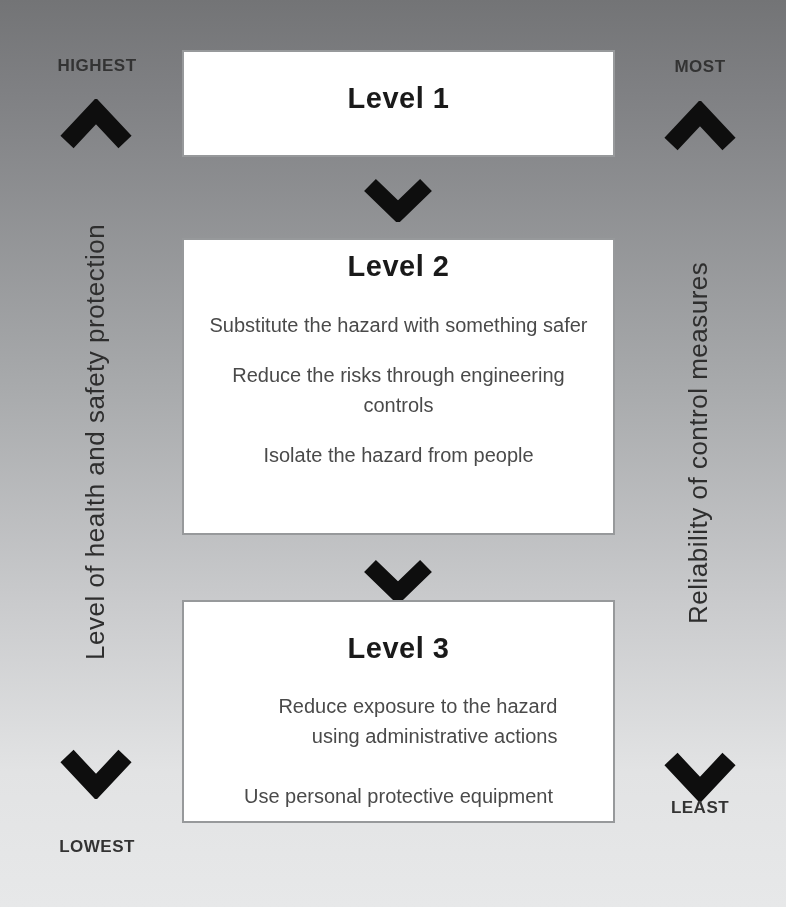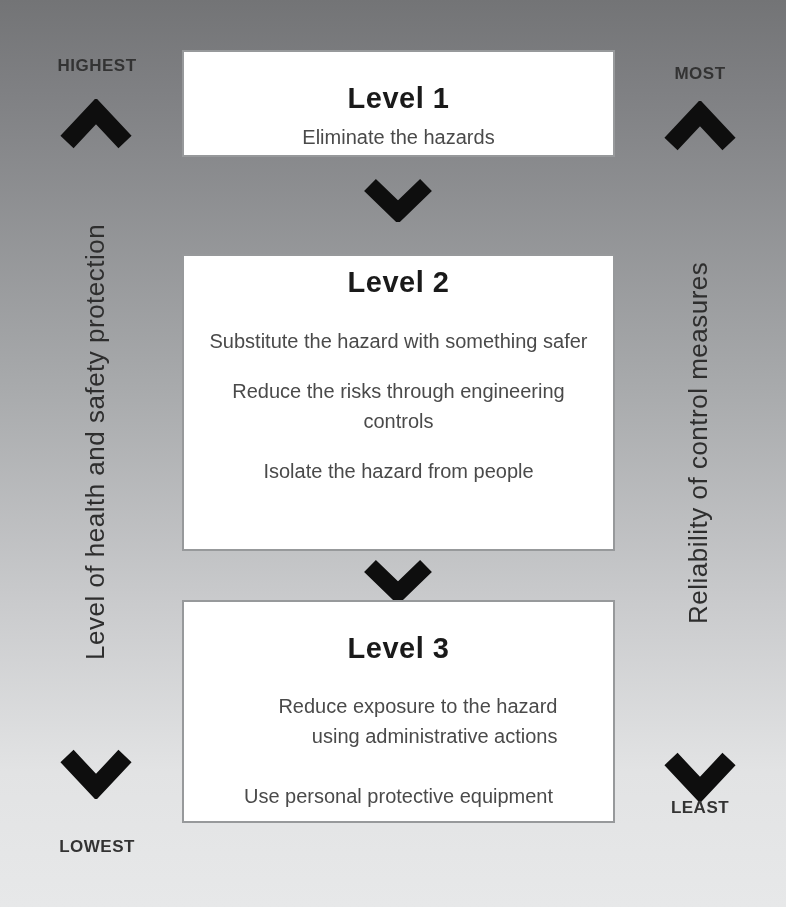--- a/index.html
+++ b/index.html
@@ -30,21 +30,21 @@
   .level-box h2{
     margin:0;padding-top:30px;
     font-size:29px;font-weight:bold;color:#1a1a1a;letter-spacing:.5px;
   }
   .level-box p{
     margin:20px auto 0;max-width:406px;
     font-size:20px;line-height:1.5;color:#4a4a4a;
   }
   #box1{top:50px;height:107px;}
   #box1 p{margin-top:7px;}
-  #box2{top:254px;height:297px;}
+  #box2{top:238px;height:297px;}
   #box2 h2{padding-top:10px;}
   #box2 p.first{margin-top:27px;}
   #box3{top:600px;height:223px;}
   #box3 p.first{margin-top:26px;}
   #box3 p.narrow{max-width:318px;text-align:right;}
   #box3 p.last{margin-top:30px;}
 </style>
 </head>
 <body>
 
@@ -57,37 +57,36 @@
   </svg>
 
   <div class="vtext" style="left:80px;top:172px;height:540px;">Level of health and safety protection</div>
 
   <svg class="chev" style="left:59px;top:745px;" width="74" height="54" viewBox="0 0 74 54">
     <polyline points="8,11 37,42 66,11" fill="none" stroke-width="18" stroke-linejoin="miter" stroke="#0e0e0e"></polyline>
   </svg>
 
   <div class="cap" style="left:35px;top:837px;">LOWEST</div>
 
-  <div class="cap" style="left:638px;top:64px;">MOST</div>
+  <div class="cap" style="left:638px;top:57px;">MOST</div>
 
   <svg class="chev" style="left:663px;top:101px;" width="74" height="54" viewBox="0 0 74 54">
     <polyline points="8,43 37,12 66,43" fill="none" stroke-width="18" stroke-linejoin="miter" stroke="#0e0e0e"></polyline>
   </svg>
 
   <div class="vtext" style="left:683px;top:222px;height:442px;">Reliability of control measures</div>
 
   <svg class="chev" style="left:663px;top:748px;" width="74" height="54" viewBox="0 0 74 54">
     <polyline points="8,11 37,42 66,11" fill="none" stroke-width="18" stroke-linejoin="miter" stroke="#0e0e0e"></polyline>
   </svg>
 
   <div class="cap" style="left:638px;top:798px;">LEAST</div>
 
   <div class="level-box" id="box1">
     <h2>Level 1</h2>
-    <p>Eliminate the hazards</p>
   </div>
 
   <svg class="chev" style="left:362px;top:176px;" width="72" height="46" viewBox="0 0 72 46">
     <polyline points="8,9 36,36 64,9" fill="none" stroke-width="17" stroke-linejoin="miter" stroke="#0e0e0e"></polyline>
   </svg>
 
   <div class="level-box" id="box2">
     <h2>Level 2</h2>
     <p class="first">Substitute the hazard with something safer</p>
     <p>Reduce the risks through engineering controls</p>

